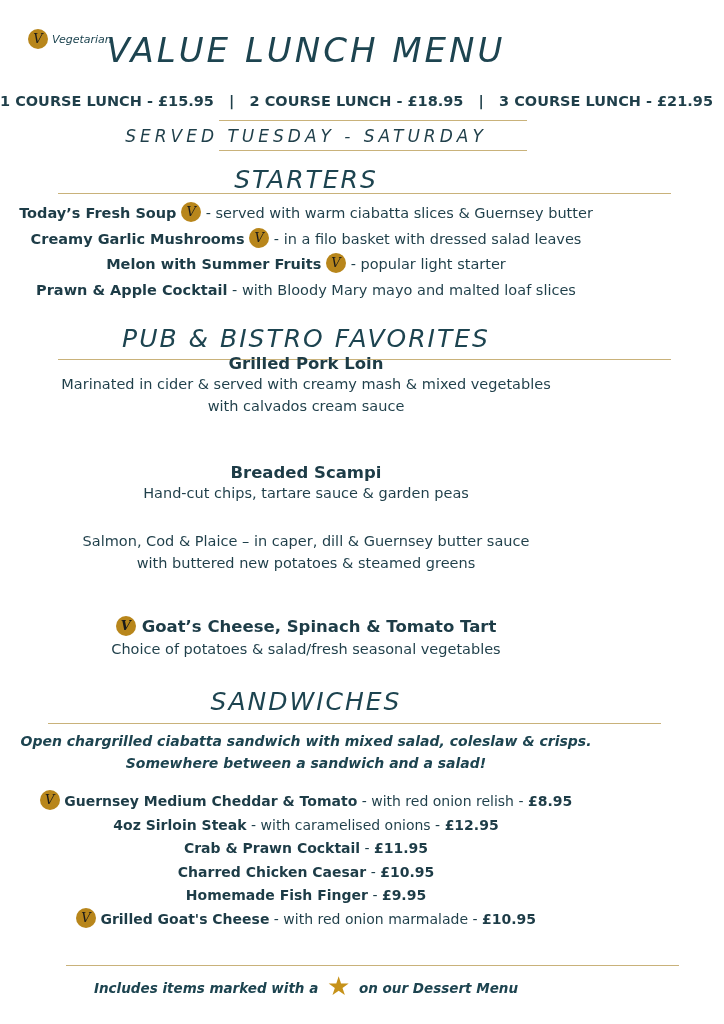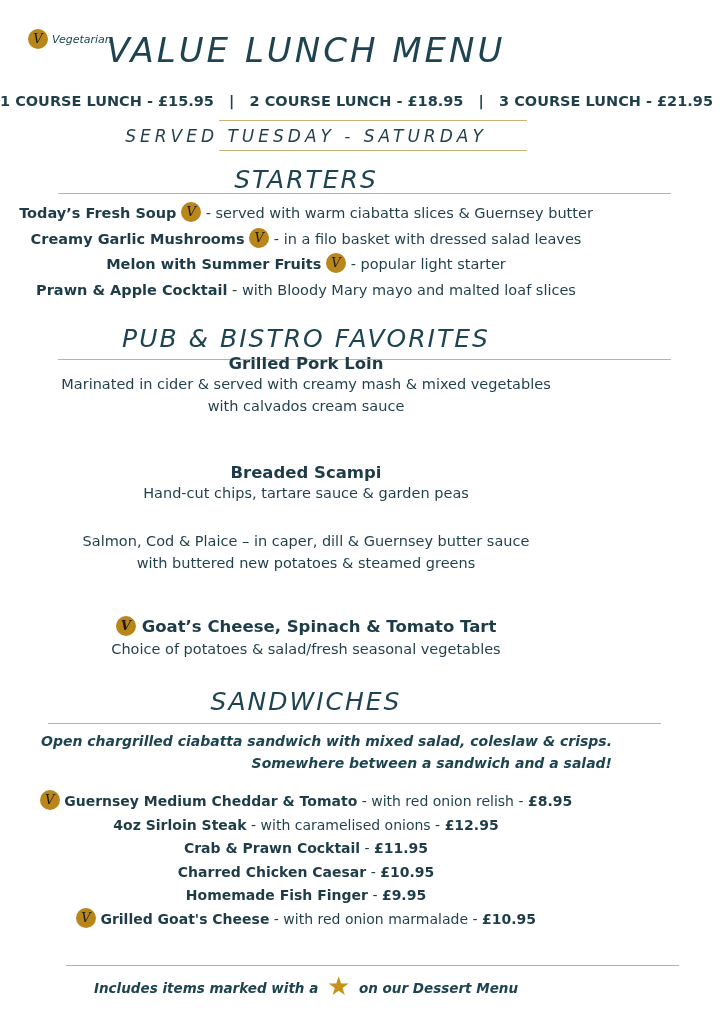--- a/index.html
+++ b/index.html
@@ -83,21 +83,20 @@
       font-size: 14.5px;
       line-height: 22px;
       color: #1f3f4a;
     }
     .sandwich-intro {
       font-size: 14px;
       line-height: 22px;
       font-style: italic;
       font-weight: bold;
       color: #1d4450;
-      text-align: right;
     }
     .sw-item {
       font-size: 14px;
       line-height: 23.6px;
       color: #1f3f4a;
     }
     .sw-item b { font-weight: bold; color: #1d3c47; }
     .footer {
       top: 974px;
       font-size: 13.5px;

